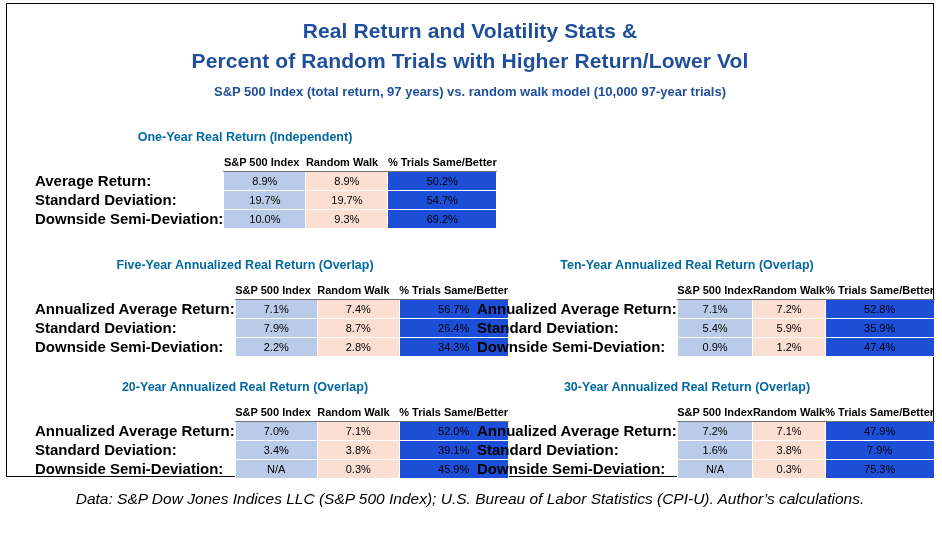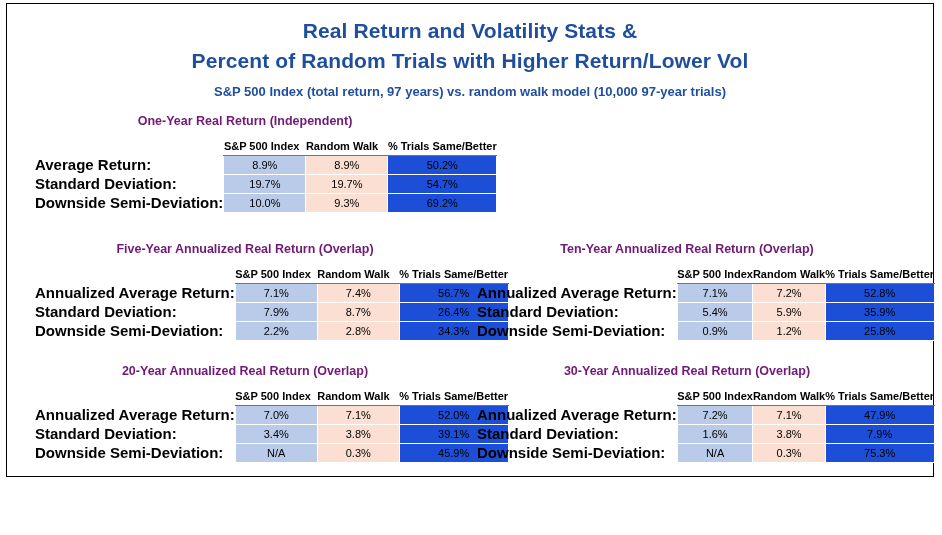--- a/index.html
+++ b/index.html
@@ -49,23 +49,24 @@
     left: 0;
     top: 110px;
     width: 100%;
   }
   .panel {
     position: absolute;
   }
   .panel-title {
     font-size: 12.5px;
     font-weight: bold;
-    color: #701a75;
+    color: #0369a1;
     text-align: center;
     margin-bottom: 9px;
+    margin-top: 16px;
   }
   table.stats {
     border-collapse: collapse;
     font-size: 11px;
     color: #000000;
   }
   table.stats th, table.stats td {
     padding: 0;
     height: 18px;
     line-height: 18px;
@@ -205,21 +206,21 @@
           <tr>
             <td class="rowlabel">Standard Deviation:</td>
             <td class="val c-blue">5.4%</td>
             <td class="val c-peach">5.9%</td>
             <td class="val c-green">35.9%</td>
           </tr>
           <tr>
             <td class="rowlabel">Downside Semi-Deviation:</td>
             <td class="val c-blue">0.9%</td>
             <td class="val c-peach">1.2%</td>
-            <td class="val c-green">25.8%</td>
+            <td class="val c-green">47.4%</td>
           </tr>
         </tbody>
           </table>
       </div>
 
       <div class="panel" style="left: 28px; top: 250px;">
         <div class="panel-title" style="width: 420px;">20-Year Annualized Real Return (Overlap)</div>
         <table class="stats">
           <tbody>
               <tr>
@@ -278,13 +279,14 @@
             <td class="val c-peach">0.3%</td>
             <td class="val c-green">75.3%</td>
           </tr>
         </tbody>
           </table>
       </div>
 
     </div>
   </div>
 
+  <div class="footnote">Data: S&amp;P Dow Jones Indices LLC (S&amp;P 500 Index); U.S. Bureau of Labor Statistics (CPI-U). Author’s calculations.</div>
 </div>
 
 </body></html>

